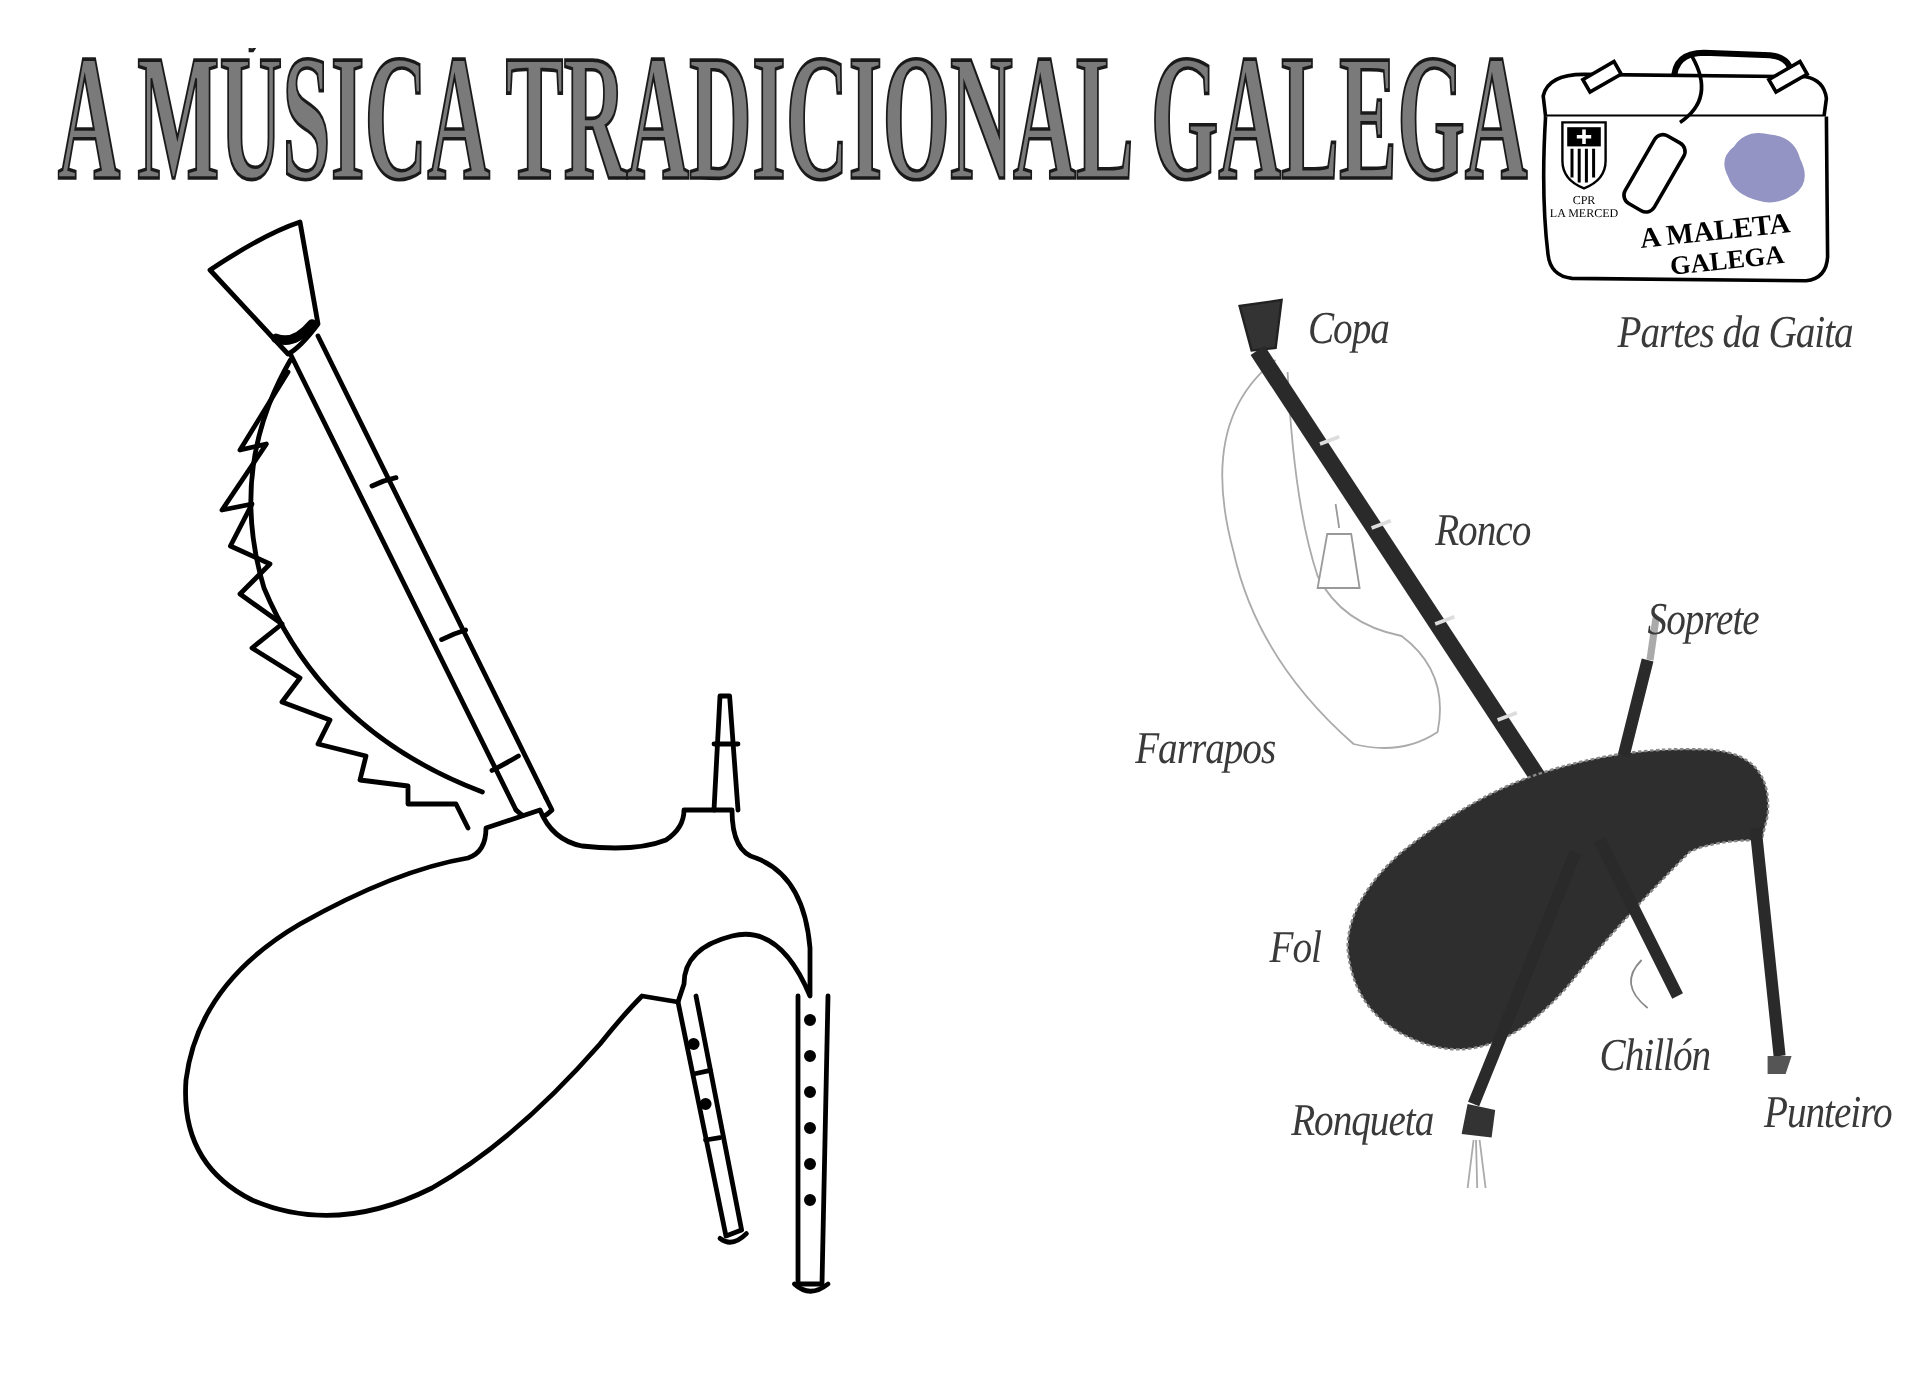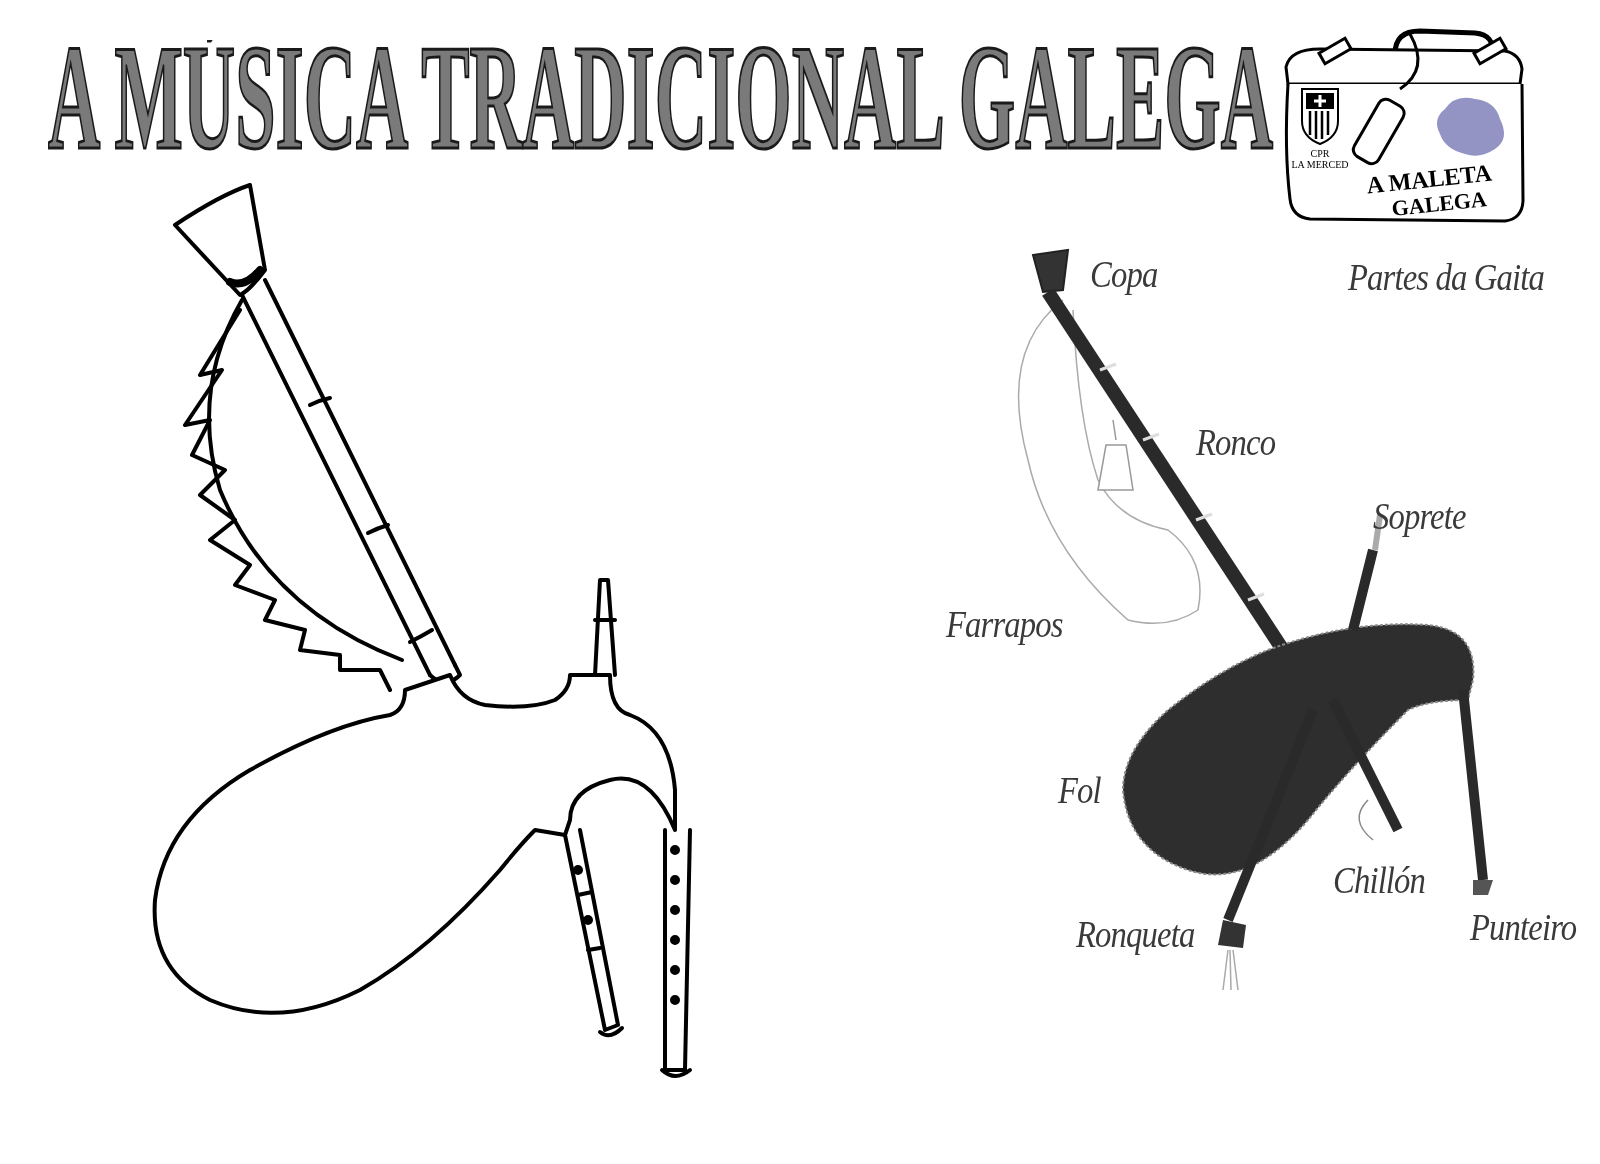--- a/index.html
+++ b/index.html
@@ -1,21 +1,21 @@
 <!DOCTYPE html>
 <html><head>
 <meta charset="utf-8">
 <style>
   html, body { margin:0; padding:0; background:#ffffff; }
   body { width:1600px; height:1164px; position:relative; overflow:hidden; font-family:"DejaVu Serif", serif; }
   .title {
     position:absolute; left:48px; top:40px; width:1230px; height:120px;
   }
   .title svg { width:100%; height:100%; }
-  .logo { position:absolute; left:1280px; top:9px; width:245px; height:215px;text-align:right; }
+  .logo { position:absolute; left:1280px; top:22px; width:245px; height:215px;text-align:right; }
   .coloring { position:absolute; left:130px; top:170px; width:680px; height:930px; }
   .diagram { position:absolute; left:928px; top:230px; width:700px; height:760px; }
   .lbl {
     position:absolute; font-family:"Liberation Serif", serif; font-style:italic;
     font-size:38px; color:#3a3a3a; letter-spacing:-1px; white-space:nowrap;
     transform:scaleX(0.86); transform-origin:left center;
   }
 </style>
 </head>
 <body>

